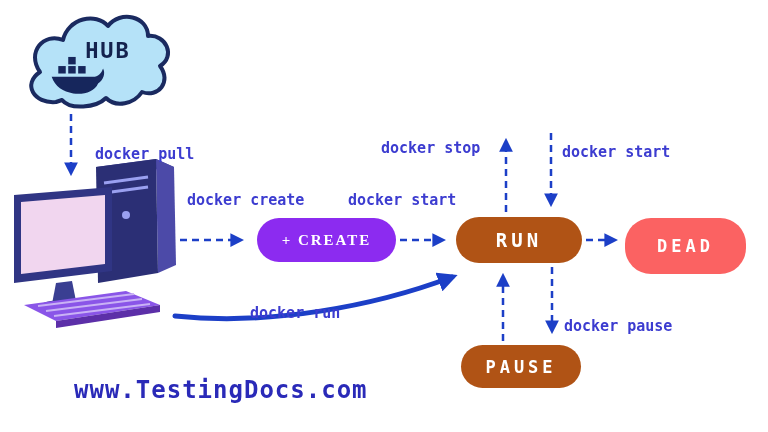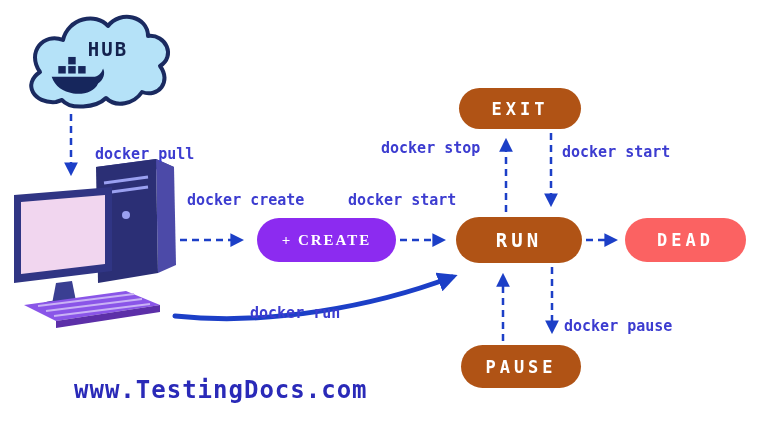--- a/index.html
+++ b/index.html
@@ -6,41 +6,41 @@
   html,body { width:768px; height:432px; }
   body { background:#ffffff; font-family:"DejaVu Sans Mono", monospace; overflow:hidden; }
   .stage { position:relative; width:768px; height:432px; background:#ffffff; }
 
   .layer { position:absolute; left:0; top:0; }
 
   .computer { position:absolute; left:8px; top:155px; width:185px; height:185px; }
   .whale { position:absolute; left:50px; top:54px; width:58px; height:44px; }
 
   .hub { position:absolute; left:72px; top:38px; width:72px; text-align:center;
-         font-size:19px; font-weight:bold; letter-spacing:2px; color:#14224e; }
+         font-size:22px; font-weight:bold; letter-spacing:2px; color:#14224e; }
 
   .cmd { position:absolute; color:#3c3cd0; font-weight:bold; font-size:15px; white-space:nowrap; }
   .cmd-pull   { left:95px;  top:145px; }
   .cmd-create { left:187px; top:191px; }
   .cmd-start-left  { left:348px; top:191px; }
   .cmd-stop   { left:381px; top:139px; }
   .cmd-start-right { left:562px; top:143px; }
   .cmd-run    { left:250px; top:304px; }
   .cmd-pause  { left:564px; top:317px; }
 
   .pill { position:absolute; display:flex; align-items:center; justify-content:center;
           color:#ffffff; font-weight:bold; letter-spacing:4px; font-size:17px;
           border-radius:26px; }
   .pill.brown  { background:#b05315; }
   .pill.purple { background:#8c2bf0;font-family:Liberation Serif, serif; }
   .pill.red    { background:#fb6262; }
   #exit   { left:459px; top:88px;  width:122px; height:41px; }
   #run    { left:456px; top:217px; width:126px; height:46px; font-size:19px; }
   #create { left:257px; top:218px; width:139px; height:44px; font-size:15px; letter-spacing:2px; }
-  #dead   { left:625px; top:218px; width:121px; height:44px; }
+  #dead   { left:625px; top:218px; width:121px; height:56px; }
   #pause  { left:461px; top:345px; width:120px; height:43px; }
 
   .footer { position:absolute; left:74px; top:376px; font-size:24px; font-weight:bold;
             color:#2a2ab8; letter-spacing:1px; }
 </style>
 </head>
 <body>
 
 <div class="stage">
 
@@ -116,21 +116,20 @@
   <div class="hub">HUB</div>
 
   <div class="cmd cmd-pull">docker pull</div>
   <div class="cmd cmd-create">docker create</div>
   <div class="cmd cmd-start-left">docker start</div>
   <div class="cmd cmd-stop">docker stop</div>
   <div class="cmd cmd-start-right">docker start</div>
   <div class="cmd cmd-run">docker run</div>
   <div class="cmd cmd-pause">docker pause</div>
 
-  <div class="pill brown" id="exit">EXIT</div>
   <div class="pill purple" id="create">+ CREATE</div>
   <div class="pill brown" id="run">RUN</div>
   <div class="pill red" id="dead">DEAD</div>
   <div class="pill brown" id="pause">PAUSE</div>
 
   <div class="footer">www.TestingDocs.com</div>
 
 </div>
 
 </body></html>

